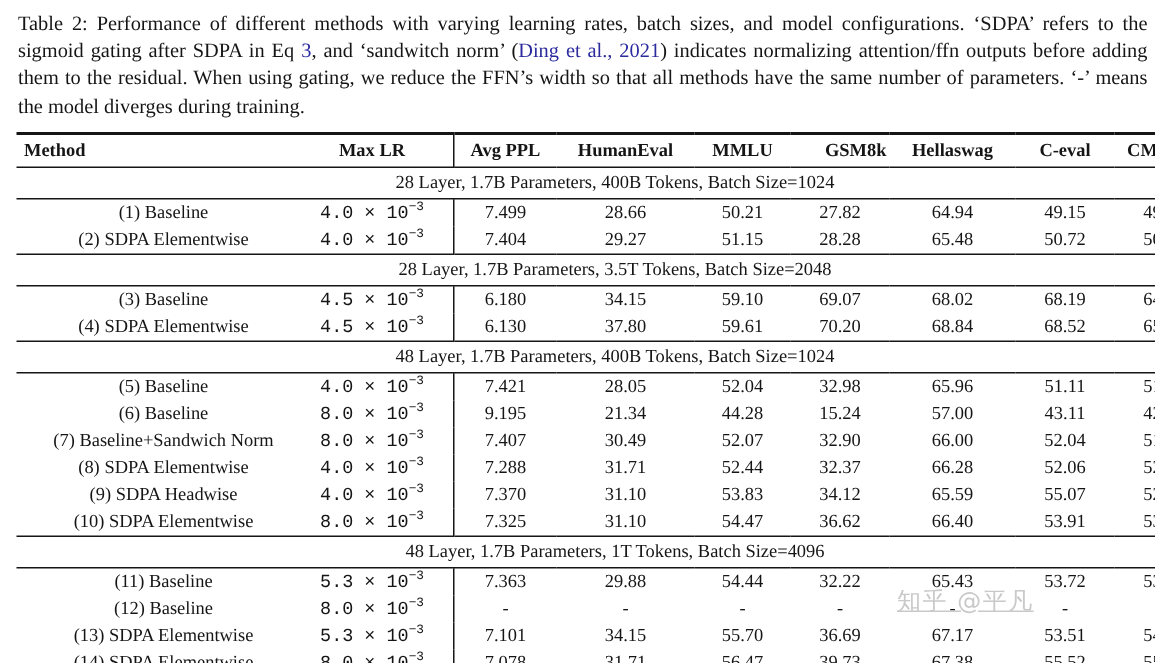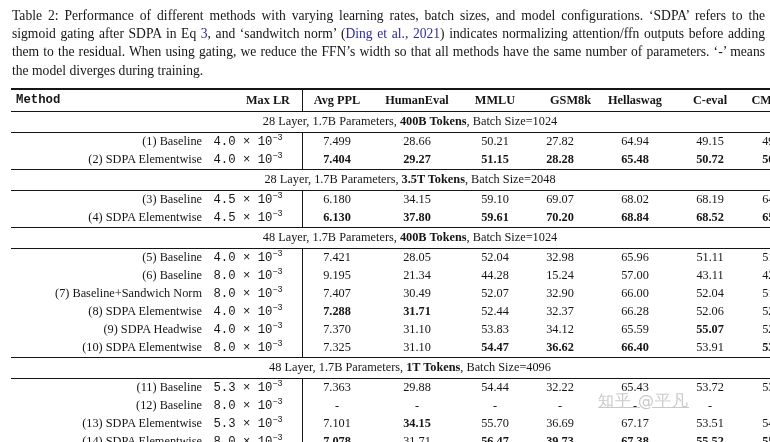--- a/index.html
+++ b/index.html
@@ -18,33 +18,33 @@
     border-collapse:collapse; table-layout:fixed;
     width:748px; margin:8px 11px 0 11px;
     font-size:12.3px; color:#151515;
     border-bottom:2px solid #151515;
   }
   thead th {
     font-weight:bold; padding:3px 2px;
     border-top:2px solid #151515; border-bottom:1.2px solid #151515;
     text-align:center; white-space:nowrap; overflow:hidden;
   }
-  th.c-method { width:186px; text-align:left; padding-left:5px;font-family:Liberation Mono, monospace; }
-  th.c-maxlr  { width:84px;  text-align:right; padding-right:12px; border-right:1.2px solid #151515; }
+  th.c-method { width:186px; text-align:left; padding-left:5px; }
+  th.c-maxlr  { width:84px;  text-align:center; padding-right:12px; border-right:1.2px solid #151515; }
   th.c-ppl { width:64px;margin-left:39px; } th.c-he { width:88px; } th.c-mmlu { width:60px;margin-top:24px; }
   th.c-gsm { width:62px;text-align:right; } th.c-hs { width:80px; } th.c-ce { width:62px; } th.c-cm { width:62px; }
   tr.section-row td {
     text-align:center; padding:2.5px 0; white-space:nowrap;
     border-top:1.8px solid #151515; border-bottom:1.2px solid #151515;
   }
   tr.section-row.first td { border-top:none; }
-  td.method { text-align:right; padding:1.5px 2px 1.5px 5px; white-space:nowrap; overflow:hidden; }
+  td.method { text-align:center; padding:1.5px 2px 1.5px 5px; white-space:nowrap; overflow:hidden; }
   td.maxlr  { text-align:center; padding:1.5px 12px 1.5px 2px; border-right:1.2px solid #151515; white-space:nowrap;font-family:Liberation Mono, monospace; }
   td.num    { text-align:center; padding:1.5px 2px; white-space:nowrap; }
-  .b { font-weight:bold;margin-top:36px; }
+  .b { font-weight:normal;margin-top:36px; }
   sup { font-size:8.5px; line-height:0; }
   .watermark {
     position:absolute; left:598px; top:391px; width:170px;
     color:#c9c9c9; font-size:16px; letter-spacing:1px;
     font-family:"DejaVu Sans","Liberation Sans",sans-serif;
     pointer-events:none; white-space:nowrap;text-decoration:underline;
   }
 </style>
 </head>
 <body>

